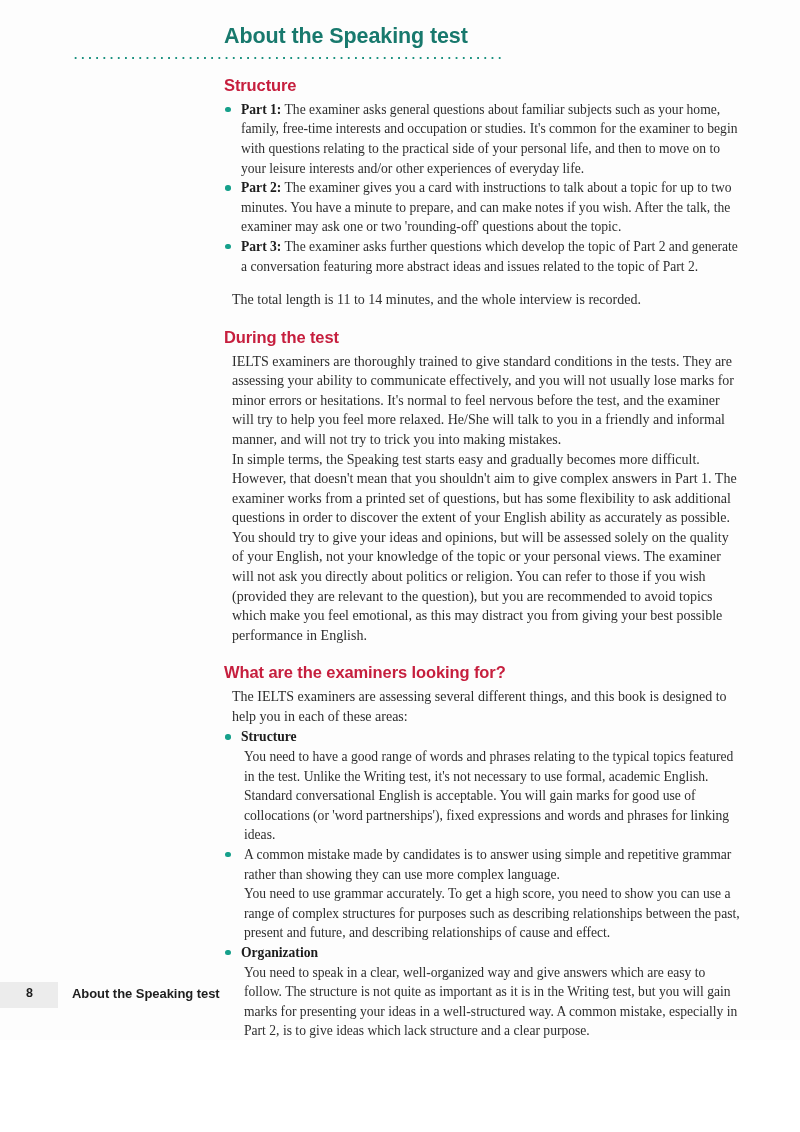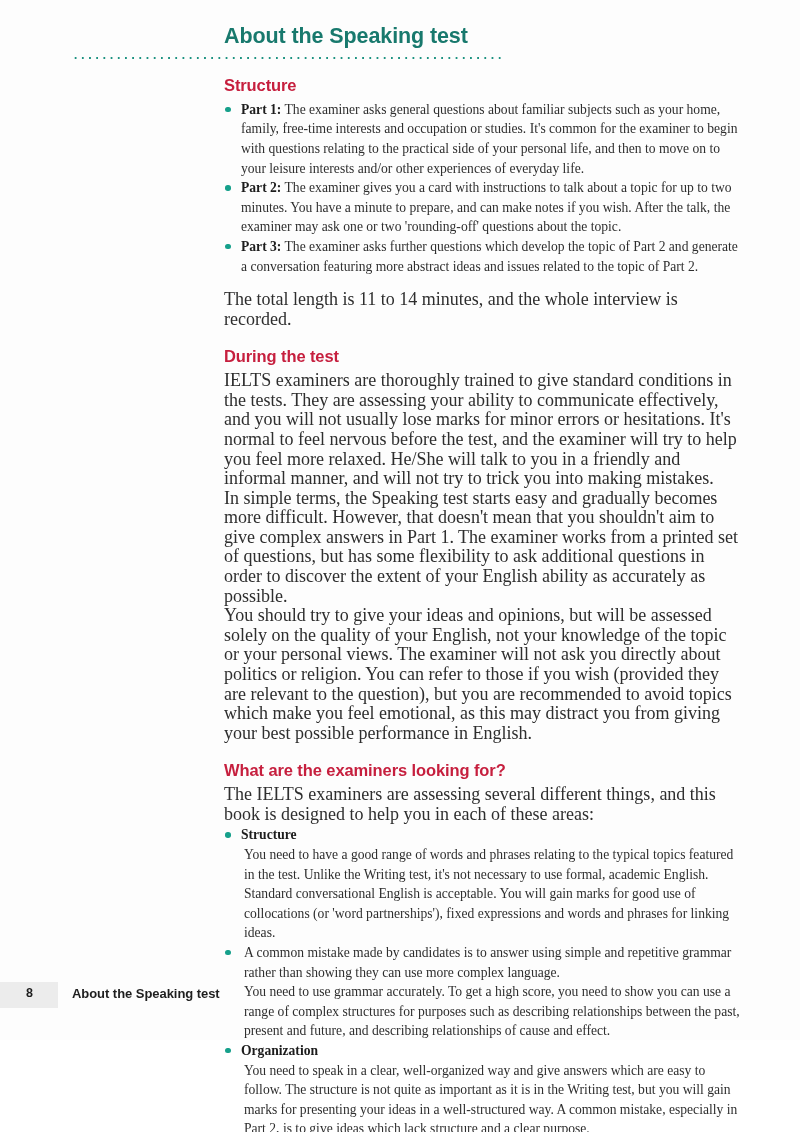--- a/index.html
+++ b/index.html
@@ -67,23 +67,23 @@
     color: #c61f3e;
     margin: 0 0 4px 0;
     line-height: 1.2;
     letter-spacing: -0.1px;
   }
   h2.section-heading.spaced {
     margin-top: 18px;
   }
 
   p.body-text {
-    font-size: 18px;
+    font-size: 14px;
     line-height: 19.6px;
-    margin: 0 0 0 0;
+    margin: 0 0 0 8px;
     color: #2e2e2e;
     text-align: left;
   }
   p.body-text + p.body-text {
     margin-top: 0;
   }
   p.body-text.gap-above {
     margin-top: 14px;
   }
 

